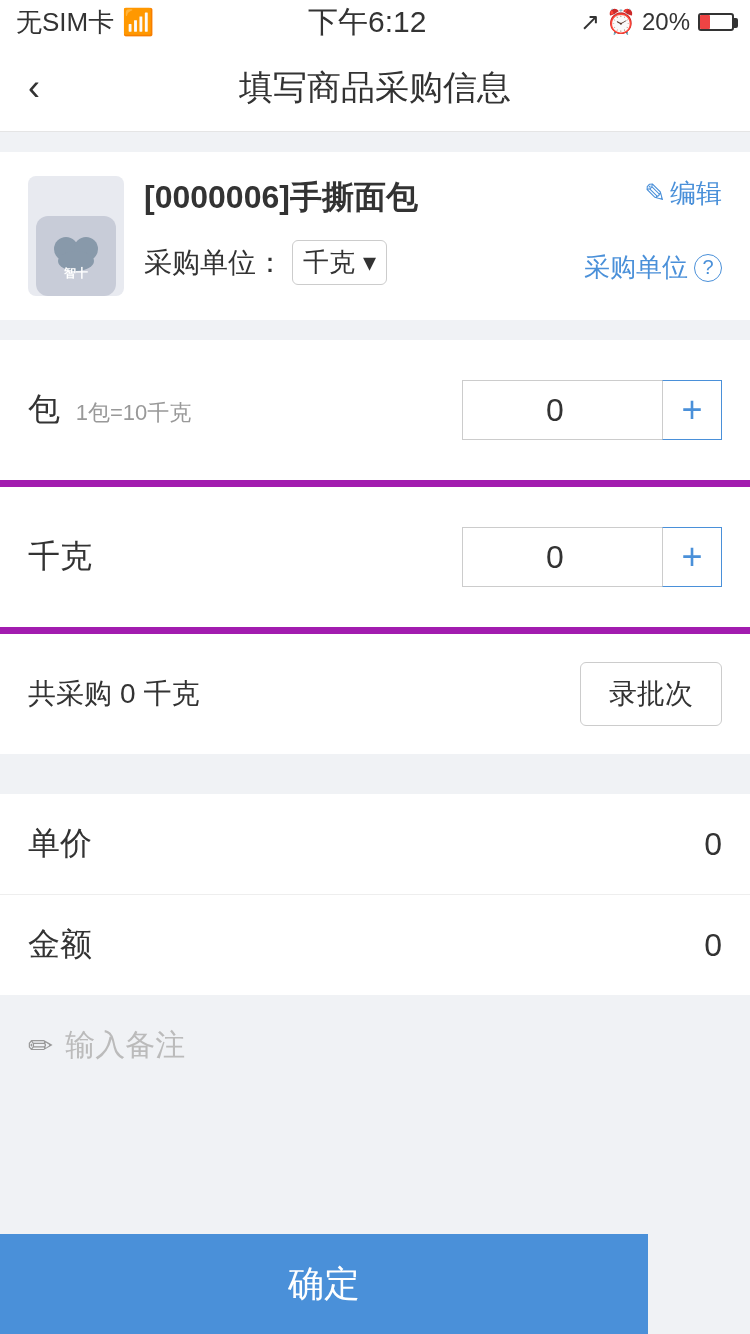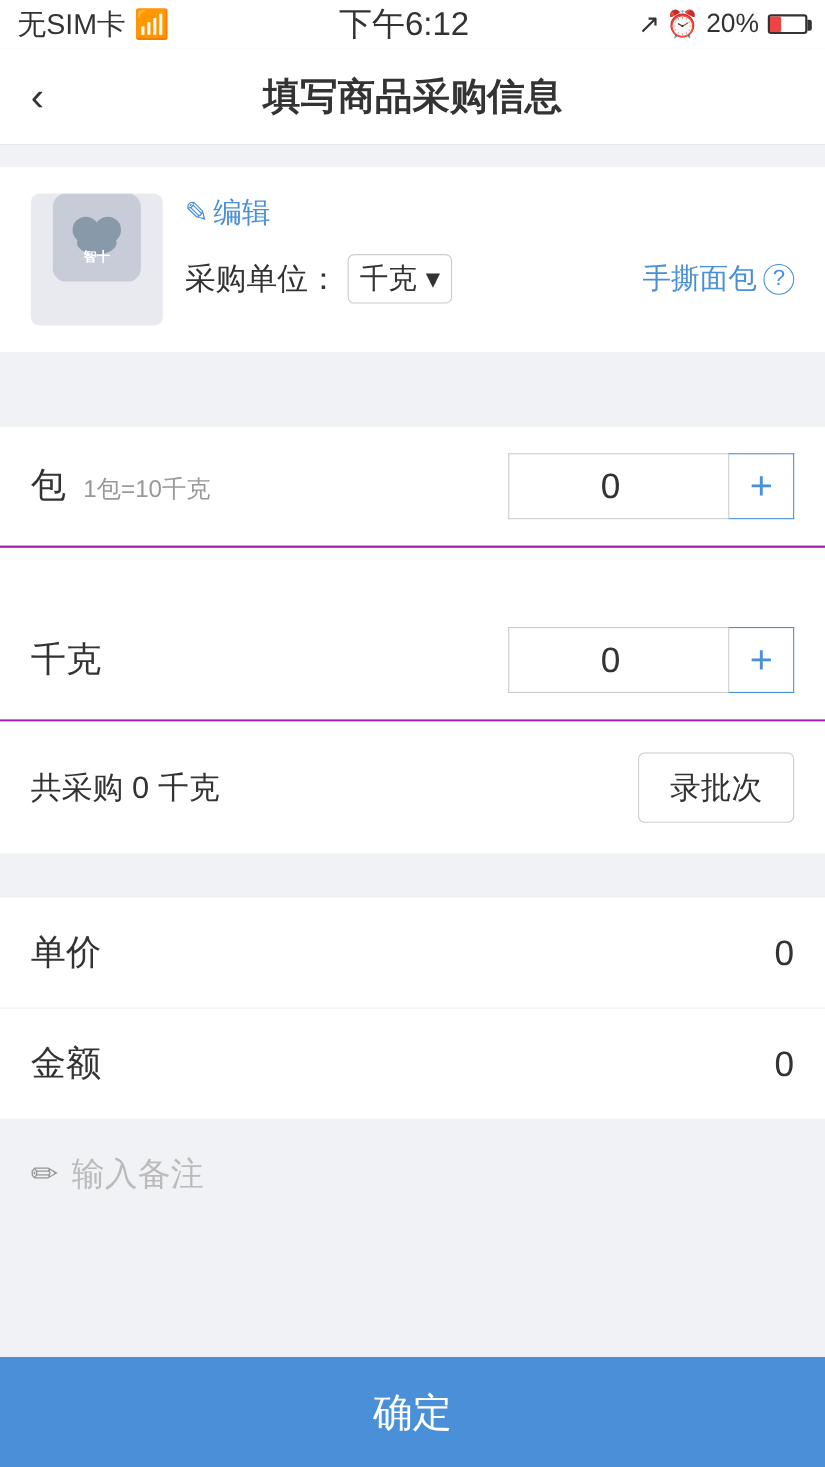--- a/index.html
+++ b/index.html
@@ -53,40 +53,40 @@
     }
     .nav-back {
       position: absolute;
       left: 28px;
       font-size: 36px;
       color: #333;
       cursor: pointer;
     }
     .nav-title {
       font-size: 34px;
-      font-weight: 700;
+      font-weight: 400;
       color: #333;
     }
 
     
     .product-card {
       background: #fff;
       padding: 24px 28px;
       display: flex;
       align-items: flex-start;
       gap: 20px;
       margin-top: 20px;
     }
     .product-thumb {
-      width: 120px;
+      width: 96px;
       height: 120px;
       background: #e8eaf0;
       border-radius: 8px;
       display: flex;
-      align-items: flex-start;
+      align-items: flex-end;
       justify-content: center;
       flex-shrink: 0;
       overflow: hidden;
     }
     .product-thumb-logo {
       width: 80px;
       height: 80px;
       background: #c8ccd8;
       border-radius: 12px;
       display: flex;
@@ -114,21 +114,21 @@
       color: #4a90d9;
       font-size: 26px;
       display: flex;
       align-items: center;
       gap: 4px;
       cursor: pointer;
     }
     .unit-row {
       display: flex;
       justify-content: space-between;
-      align-items: center;
+      align-items: flex-end;
       gap: 44px;
     }
     .unit-select {
       display: flex;
       align-items: center;
       border: 1px solid #ccc;
       border-radius: 6px;
       padding: 4px 10px;
       font-size: 26px;
       color: #333;
@@ -150,23 +150,22 @@
     }
 
     
     .input-section {
       background: #fff;
     }
     .input-row {
       display: flex;
       align-items: center;
       justify-content: space-between;
-      padding: 24px 28px;
-      border-bottom: 2px solid #a21caf;
-      margin-top: 48px;
+      padding: 40px 28px;
+      border-bottom: 7px solid #a21caf;
     }
     .input-row-label {
       font-size: 32px;
       color: #333;
     }
     .input-sub {
       font-size: 22px;
       color: #999;
       margin-left: 8px;
     }
@@ -265,21 +264,21 @@
     .content-spacer {
       height: 200px;
       background: #f0f2f5;
     }
 
     
     .confirm-bar {
       position: fixed;
       bottom: 0;
       left: 0;
-      width: 750px;
+      width: 648px;
       height: 100px;
       background: #4a90d9;
       display: flex;
       align-items: center;
       justify-content: center;
       cursor: pointer;
     }
     .confirm-text {
       font-size: 36px;
       color: #fff;
@@ -317,35 +316,36 @@
       <svg width="60" height="50" viewBox="0 0 60 50">
         <circle cx="20" cy="18" r="12" fill="#8899aa"></circle>
         <circle cx="40" cy="18" r="12" fill="#8899aa"></circle>
         <ellipse cx="30" cy="30" rx="18" ry="10" fill="#8899aa"></ellipse>
         <text x="30" y="46" text-anchor="middle" fill="white" font-size="12">智十</text>
       </svg>
     </div>
   </div>
   <div class="product-info">
     <div class="product-name-row">
+      <span class="product-name">[0000006]手撕面包</span>
       <span class="edit-btn">
         <span>✎</span>
         <span>编辑</span>
       </span>
     </div>
     <div class="unit-row">
       <div style="display:flex;align-items:center;gap:8px;">
         <span>采购单位：</span>
         <div class="unit-select">
           <span>千克</span>
           <span>▾</span>
         </div>
       </div>
       <div class="price-ref">
-        <span>手撕面包</span>
+        <span>采购单位</span>
         <span style="display:inline-flex;align-items:center;justify-content:center;width:28px;height:28px;border:1px solid #4a90d9;border-radius:50%;font-size:20px;">?</span>
       </div>
     </div>
   </div>
 </div>
 
 <div class="section-divider"></div>
 
 <div class="input-section">
 

